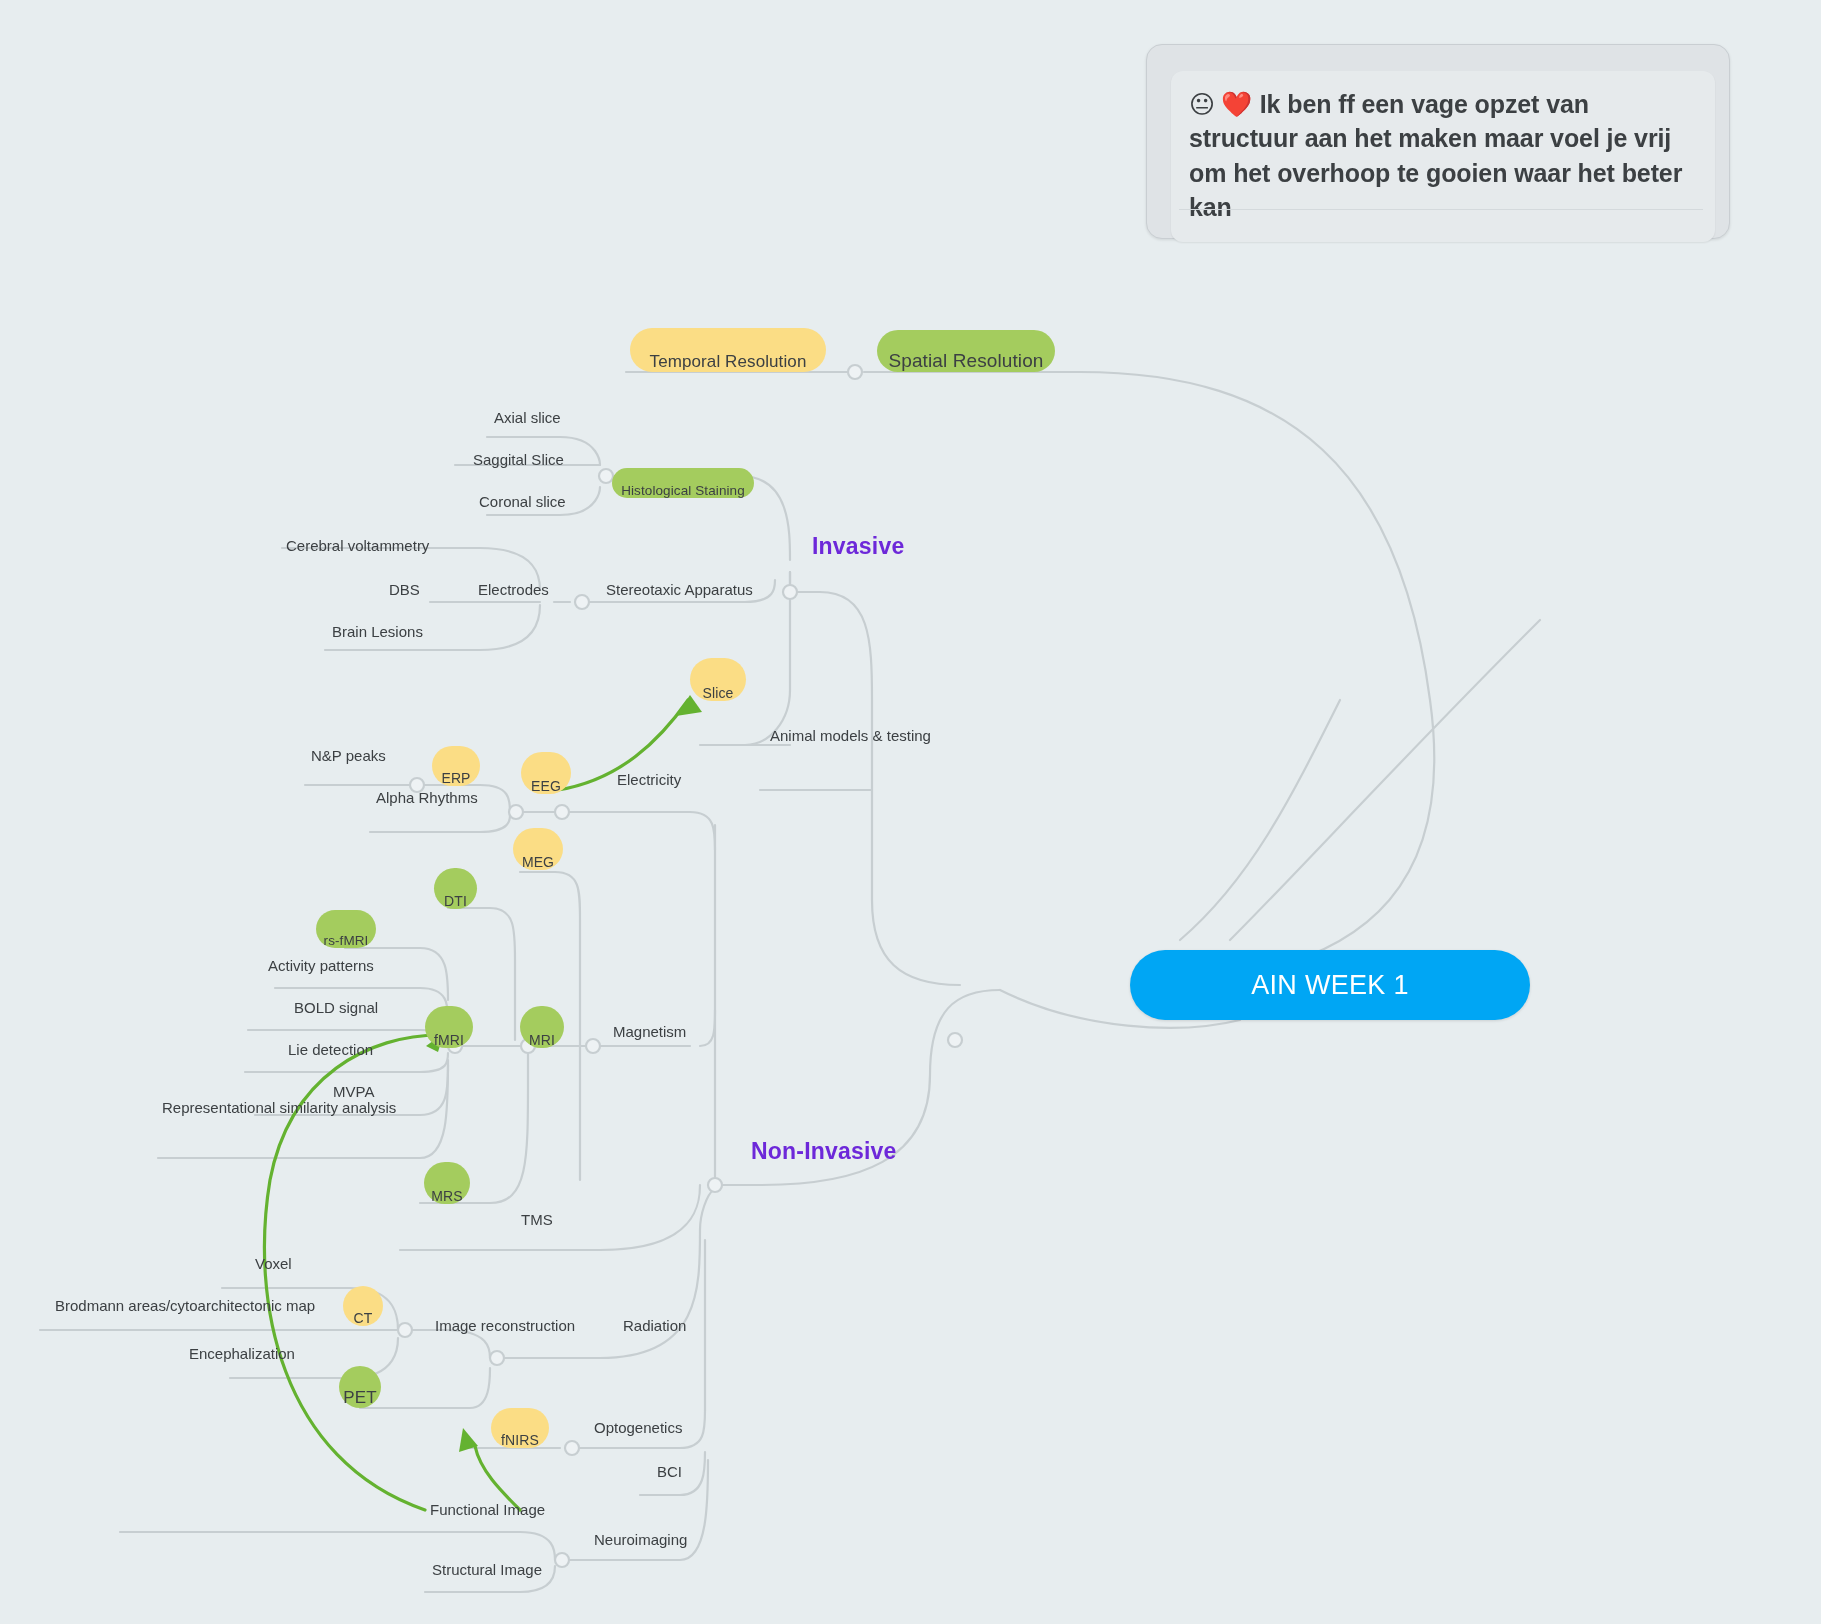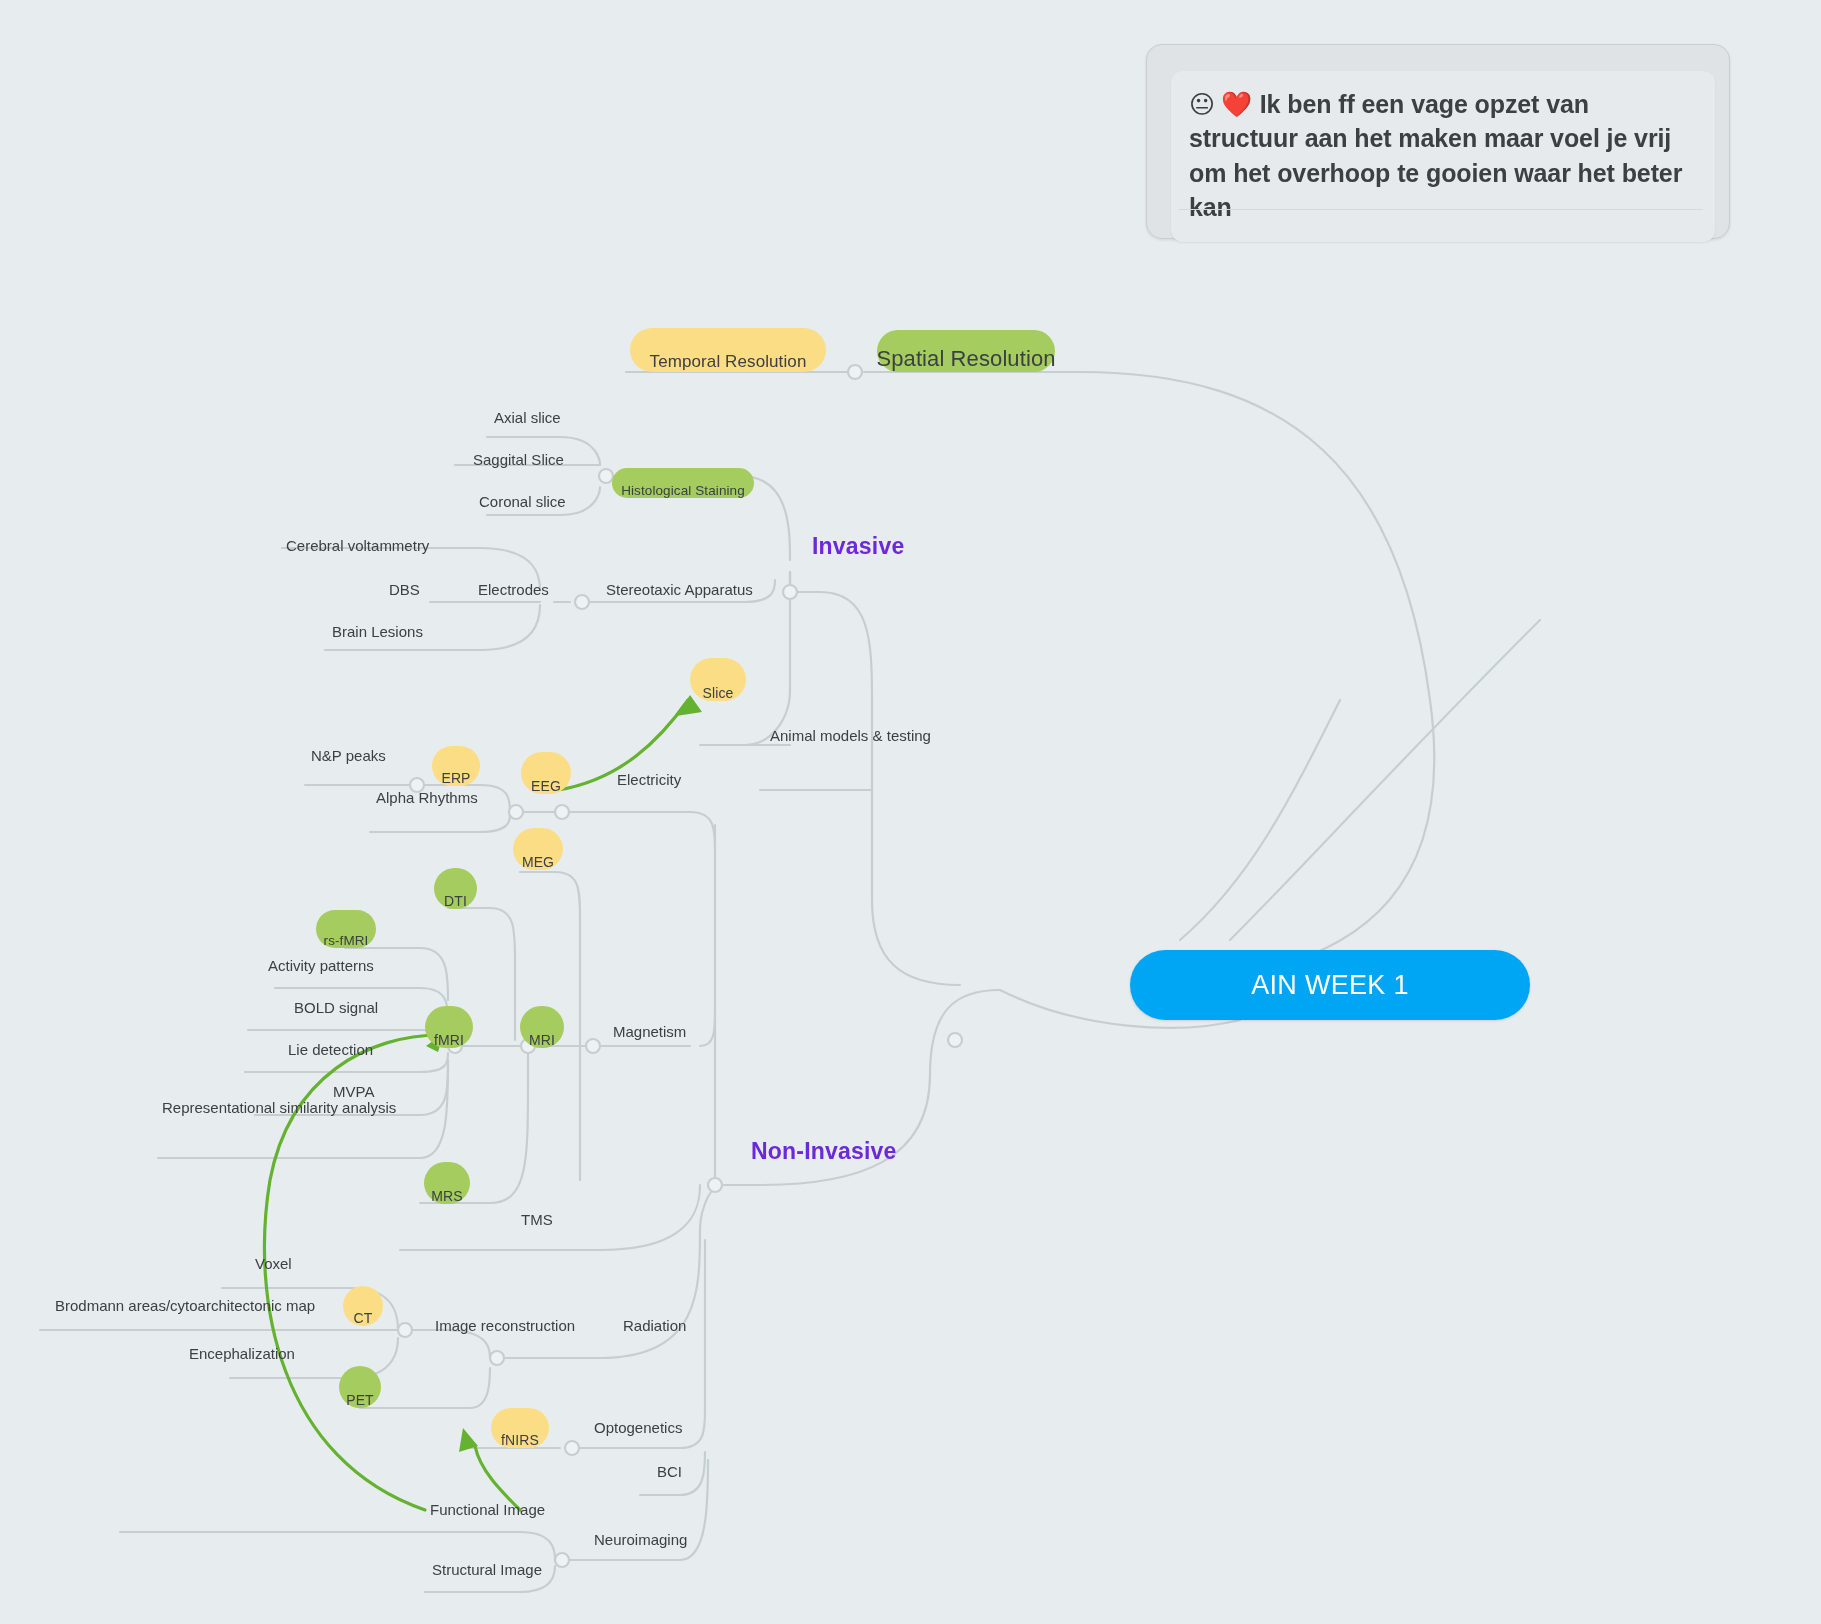--- a/index.html
+++ b/index.html
@@ -221,21 +221,21 @@
     </g>
     <g fill="none" stroke="#64b230" stroke-width="3.2" stroke-linecap="round">
       <path d="M 520 1510 C 500 1490 480 1470 475 1446"></path>
     </g>
   </svg>
 
   <div class="chip yellow" style="left:630px;top:328px;width:196px;height:44px;font-size:17px;">
     <span>Temporal Resolution</span>
   </div>
 
-  <div class="chip green" style="left:877px;top:330px;width:178px;height:42px;font-size:22px;">
+  <div class="chip green" style="left:877px;top:330px;width:178px;height:42px;font-size:19px;">
     <span>Spatial Resolution</span>
   </div>
 
   <div class="chip green" style="left:612px;top:468px;width:142px;height:30px;font-size:13.5px;">
     <span>Histological Staining</span>
   </div>
 
   <div class="chip yellow" style="left:690px;top:658px;width:56px;height:43px;font-size:14px;">
     <span>Slice</span>
   </div>
@@ -269,21 +269,21 @@
   </div>
 
   <div class="chip green" style="left:424px;top:1162px;width:46px;height:42px;font-size:14px;">
     <span>MRS</span>
   </div>
 
   <div class="chip yellow" style="left:343px;top:1286px;width:40px;height:40px;font-size:14px;">
     <span>CT</span>
   </div>
 
-  <div class="chip green" style="left:339px;top:1366px;width:42px;height:42px;font-size:14px;">
+  <div class="chip green" style="left:339px;top:1366px;width:42px;height:42px;font-size:17px;">
     <span>PET</span>
   </div>
 
   <div class="chip yellow" style="left:491px;top:1408px;width:58px;height:40px;font-size:14px;">
     <span>fNIRS</span>
   </div>
 
   <div class="lbl big" style="left:812px;top:535px;">Invasive</div>
   <div class="lbl big" style="left:751px;top:1140px;">Non-Invasive</div>
 

